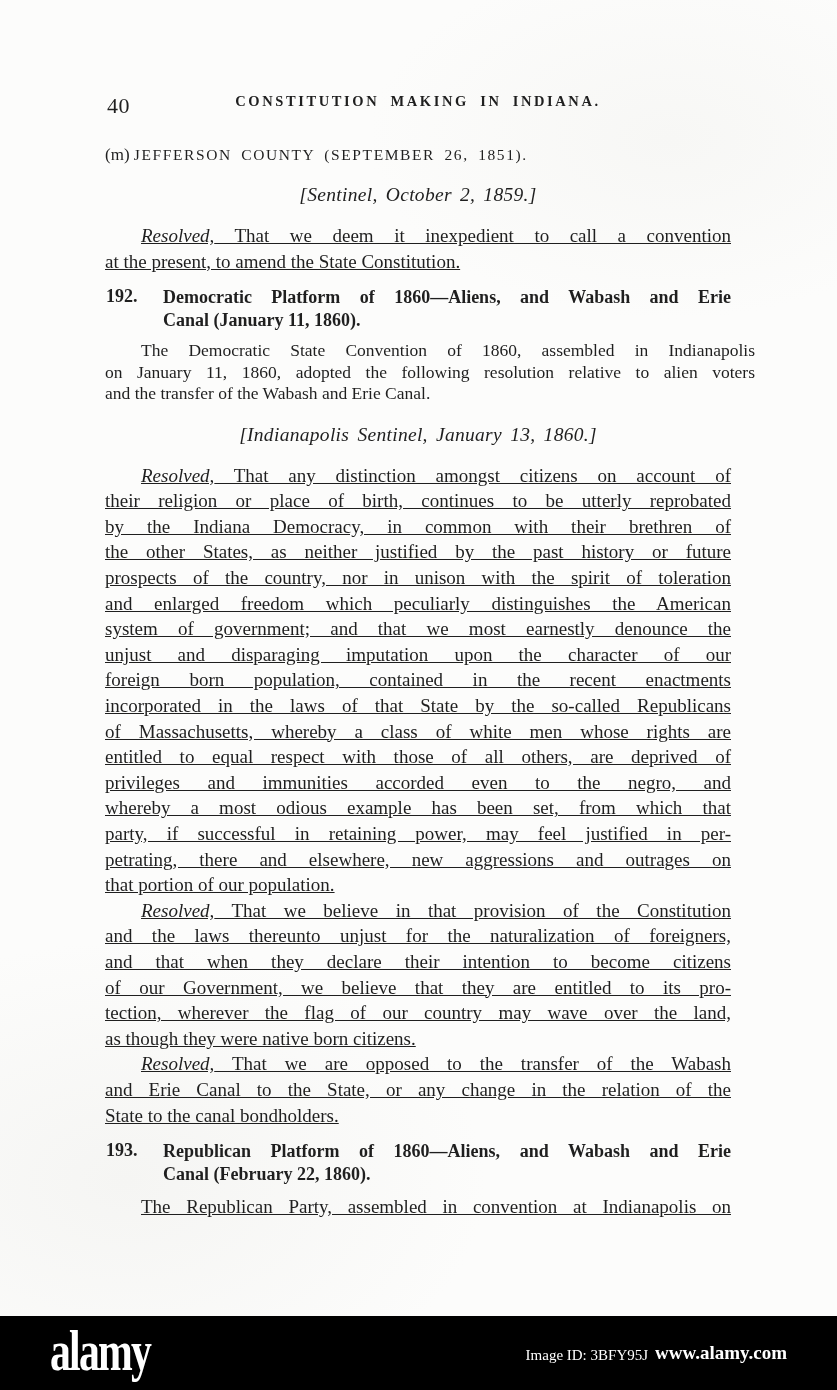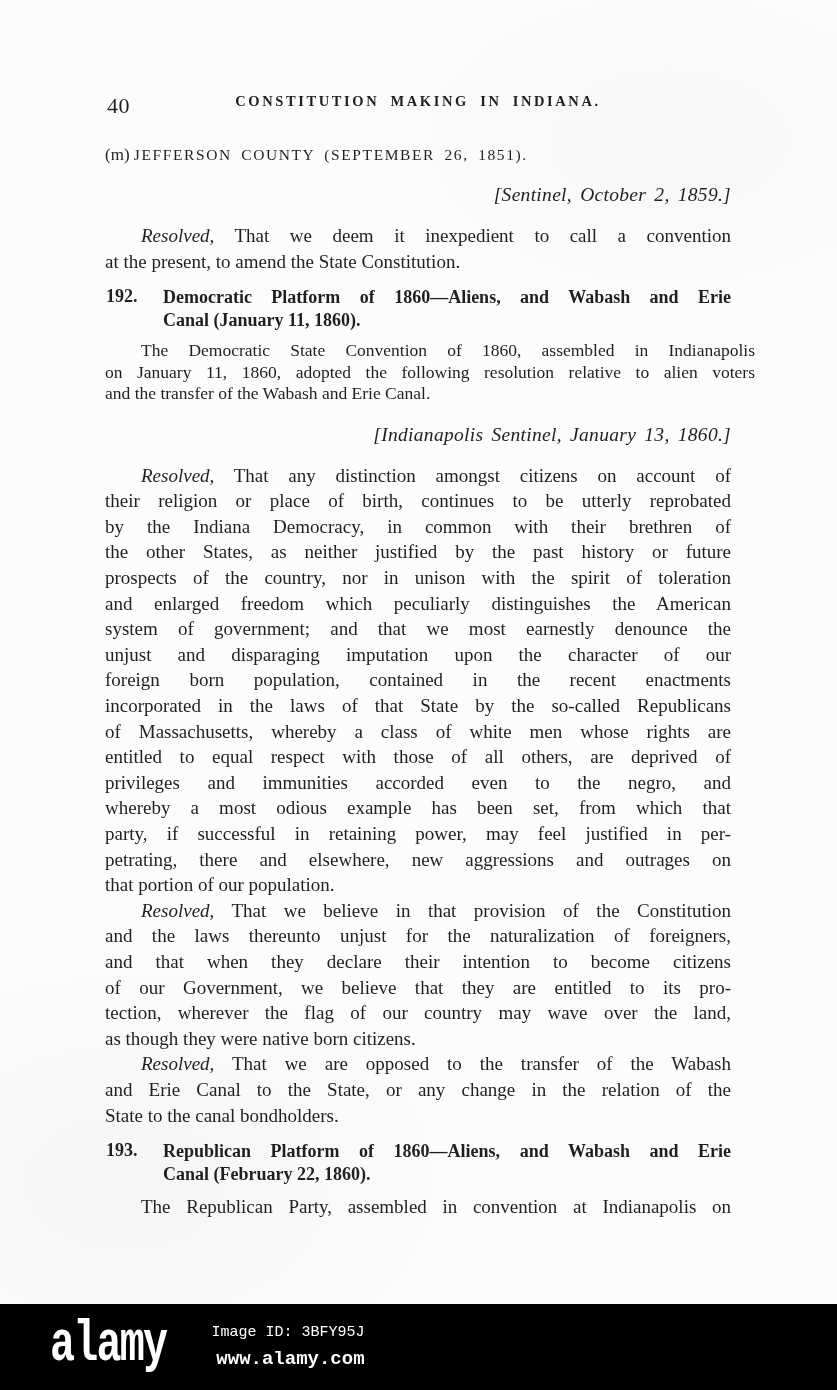--- a/index.html
+++ b/index.html
@@ -48,31 +48,31 @@
   }
   .sl-prefix { font-size: 17px; }
   .sl-caps {
     font-size: 15.5px;
     letter-spacing: 1.6px;
     word-spacing: 4px;
   }
   
   .attribution {
     margin-top: 19px;
-    text-align: right;
+    text-align: center;
     font-style: italic;
     font-size: 19.5px;
     letter-spacing: 0.3px;
     word-spacing: 3px;
   }
   
   .para { margin-top: 17px; }
   .para + .para { margin-top: 0; }
   .para.body { font-size: 19px; }
-  .para.body .line { line-height: 25.6px; }
+  .para.body .line { line-height: 25.6px; text-decoration: underline; }
   .para.note { margin-top: 8px; margin-right: -24px; font-size: 17.5px; }
   .para.note .line { line-height: 21.5px; }
   .line {
     text-align: justify;
     text-align-last: justify;
   }
   .line.first { text-indent: 36px; }
   .line.last { text-align-last: left; }
   .lead-italic { font-style: italic; }
   
@@ -84,39 +84,40 @@
     font-size: 18px;
   }
   .num-heading + .para { margin-top: 9px; }
   .nh-num { position: absolute; left: 1px; top: 0; }
   .nh-line { line-height: 22.5px; }
   .nh-line.just { text-align: justify; text-align-last: justify; }
   
   .alamy-bar {
     position: absolute;
     left: 0; right: 0; bottom: 0;
-    height: 86px;
+    height: 74px;
     display: flex;
     align-items: center;
+    justify-content: space-between;
     padding: 0 50px;
     box-sizing: border-box;
-    font-family: Liberation Mono, monospace;
+    font-family: Liberation Serif, serif;
   }
   .alamy-logo {
     font-weight: bold;
     font-size: 58px;
     line-height: 1;
     letter-spacing: -2.5px;
     transform: scaleX(0.72);
     transform-origin: left center;
     margin-top: -4px;
   }
   .bar-right {
     display: flex;
-    flex-direction: column;
+    flex-direction: row;
     align-items: flex-end;
     gap: 7px;
   }
   .image-id { font-size: 15px; font-weight: 400; }
   .site-url { font-size: 19px; font-weight: bold; }
 </style>
 </head>
 <body>
 
 <div id="stage">

